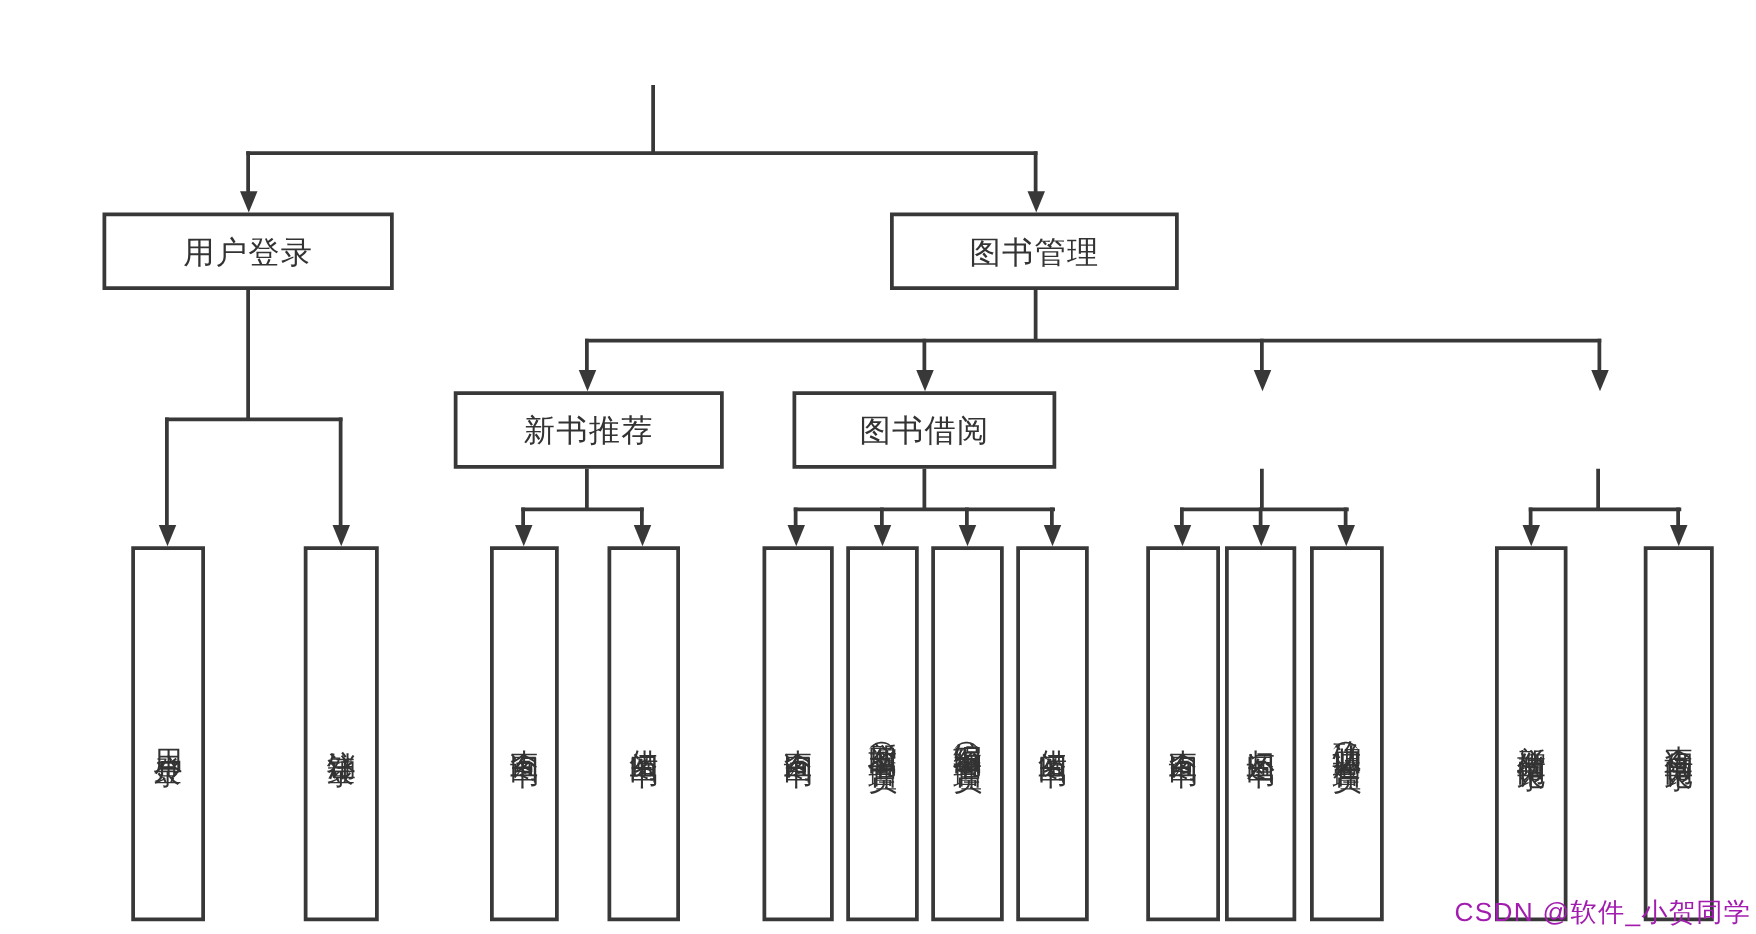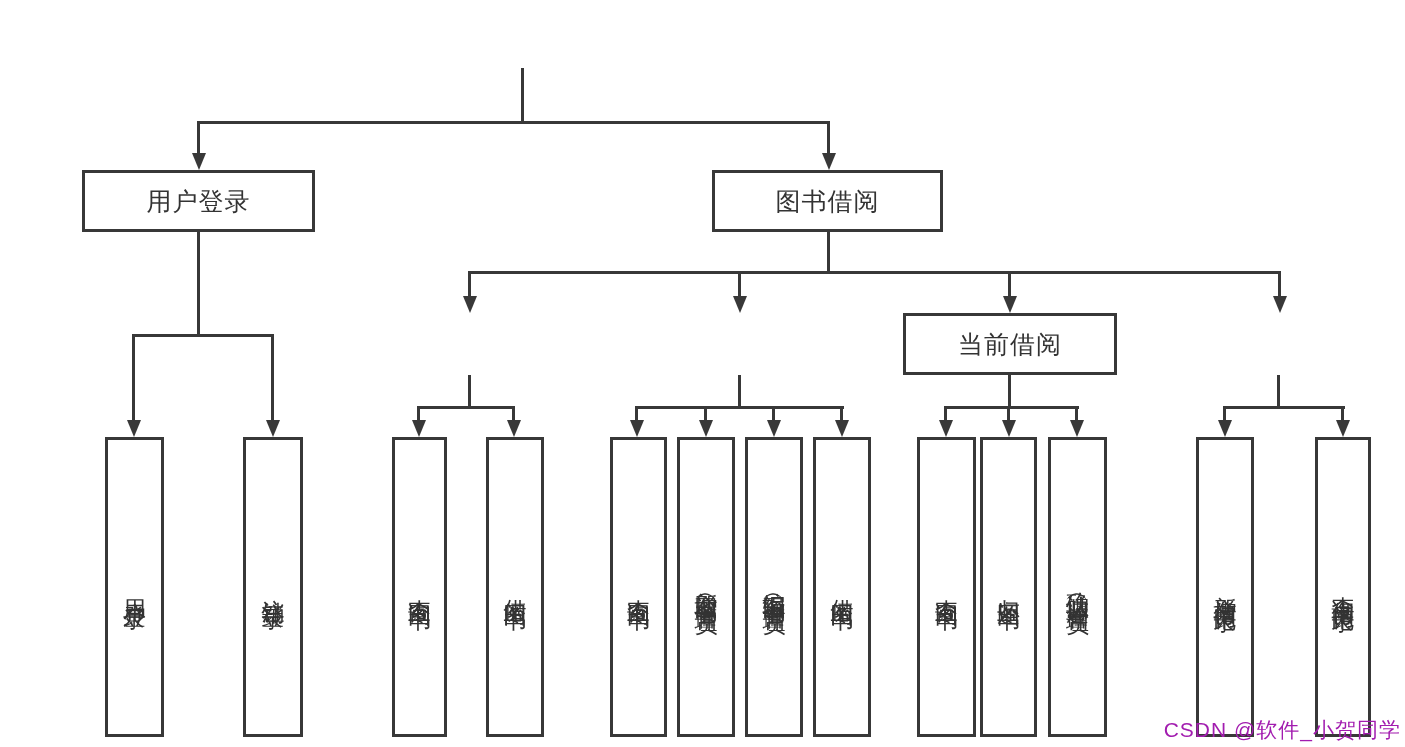--- a/index.html
+++ b/index.html
@@ -61,25 +61,28 @@
 </head>
 <body>
 
 <div id="canvas">
 
 
   <div class="hbox" style="left:82px; top:170px; width:233px; height:62px">
     <span>用户登录</span>
   </div>
   <div class="hbox" style="left:712px; top:170px; width:231px; height:62px">
-    <span>图书借阅</span>
+    <span>图书管理</span>
   </div>
 
-  <div class="hbox" style="left:903px; top:313px; width:214px; height:62px">
-    <span>当前借阅</span>
+  <div class="hbox" style="left:363px; top:313px; width:216px; height:62px">
+    <span>新书推荐</span>
+  </div>
+  <div class="hbox" style="left:634px; top:313px; width:211px; height:62px">
+    <span>图书借阅</span>
   </div>
 
   <div class="vbox" style="left:105px; top:437px; width:59px; height:300px">
     <span>用户登录</span>
   </div>
   <div class="vbox" style="left:243px; top:437px; width:60px; height:300px">
     <span>注销登录</span>
   </div>
 
   <div class="vbox" style="left:392px; top:437px; width:55px; height:300px">

